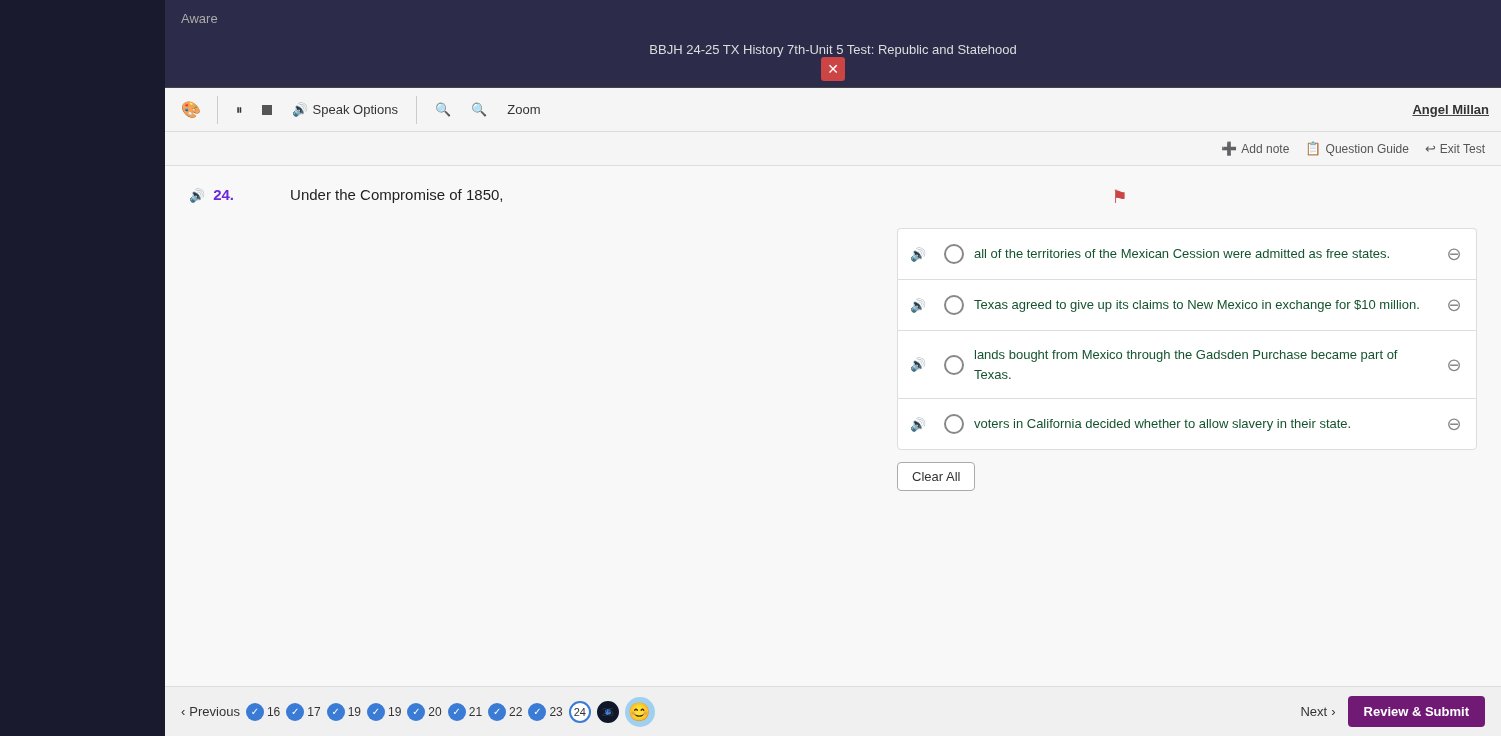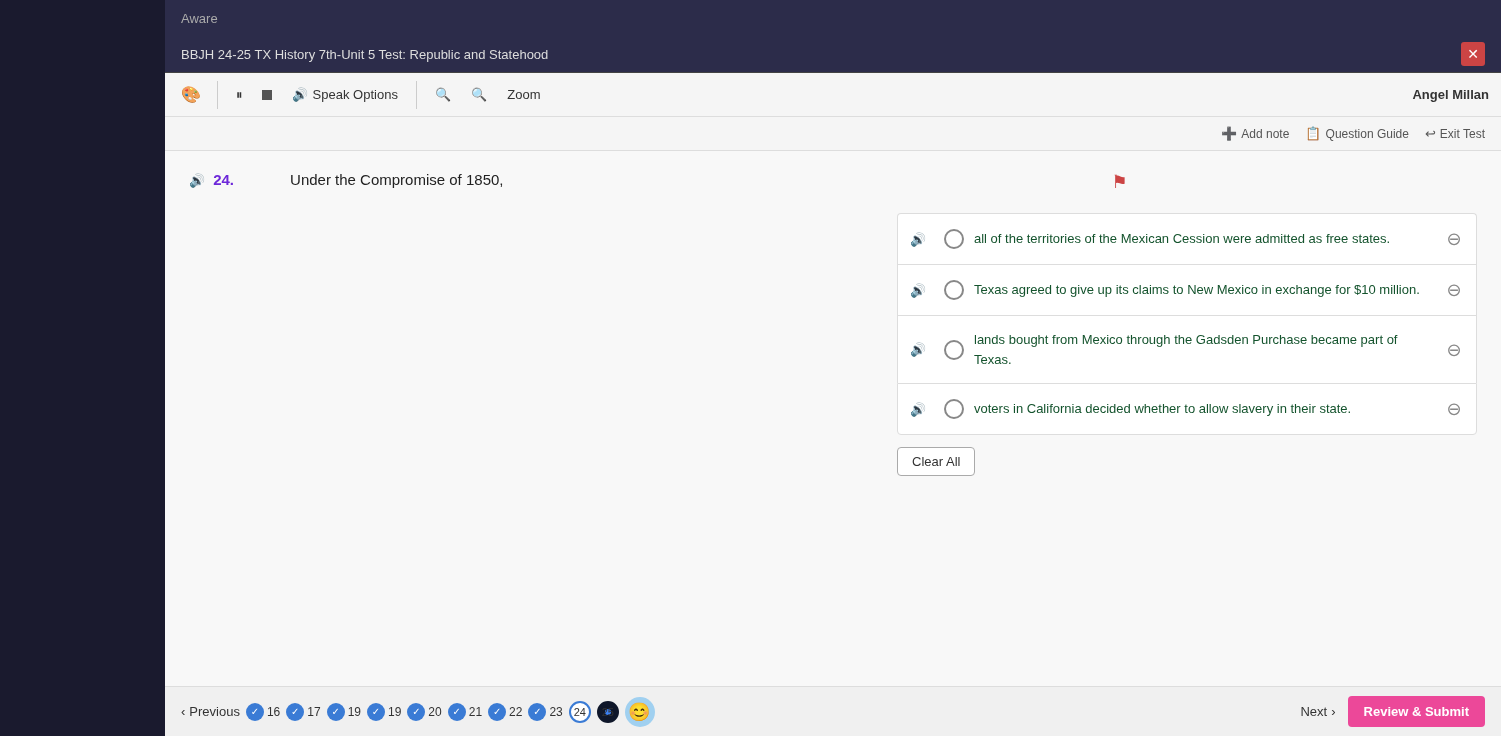--- a/index.html
+++ b/index.html
@@ -89,20 +89,21 @@
       background: #ccc;
       margin: 0 4px;
     }
     .toolbar-right {
       margin-left: auto;
       display: flex;
       align-items: flex-end;
       gap: 12px;
       font-size: 12px;
       color: #444;
+      text-decoration: underline;
     }
     .user-name {
       font-weight: bold;
       font-size: 13px;
       color: #333;
     }
 
     
     .secondary-toolbar {
       background: #f5f5f5;
@@ -289,21 +290,21 @@
       background: none;
       border: none;
       cursor: pointer;
       font-size: 13px;
       color: #333;
       display: flex;
       align-items: center;
       gap: 4px;
     }
     .review-submit-btn {
-      background: #ec4899;
+      background: #701a75;
       color: white;
       border: none;
       border-radius: 4px;
       padding: 8px 16px;
       font-size: 13px;
       cursor: pointer;
       font-weight: bold;
     }
 
     .options-and-clear {
@@ -333,21 +334,21 @@
 <div class="outer-dark"></div>
 
 <div class="main-container">
 
   <div class="title-bar">
     <div class="title-bar-left">
       <span style="color:#aaa; font-size:13px;">Aware</span>
     </div>
   </div>
 
-  <div style="background:#2c2c4a; padding:6px 16px; display:flex; align-items:center; justify-content:space-between; border-bottom:1px solid #444;">
+  <div style="background:#2c2c4a; padding:6px 16px; display:flex; align-items:center; justify-content:space-between; border-bottom:1px solid #444;flex-direction:column;">
     <span style="color:#ddd; font-size:13px; font-weight:500;">BBJH 24-25 TX History 7th-Unit 5 Test: Republic and Statehood</span>
     <button class="close-btn">✕</button>
   </div>
 
   <div class="toolbar">
     <button class="toolbar-icon-btn">
       <span>🎨</span>
     </button>
     <div class="toolbar-divider"></div>
     <button class="toolbar-btn">

